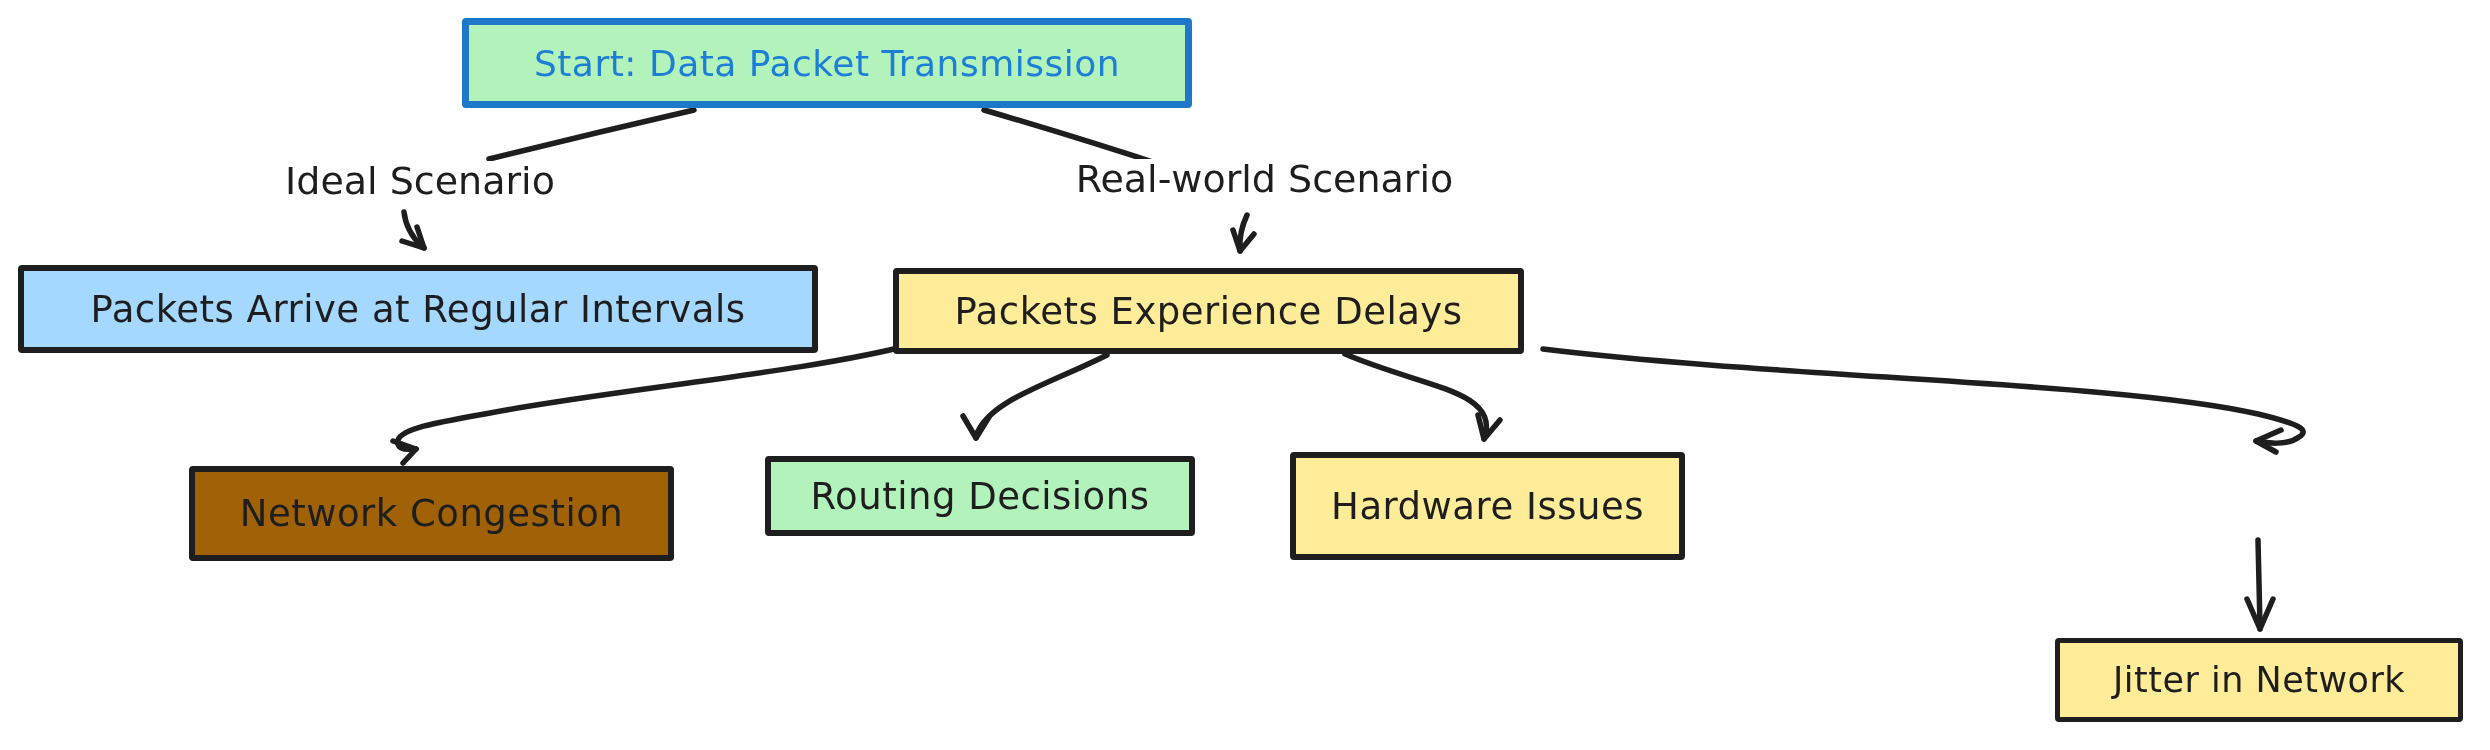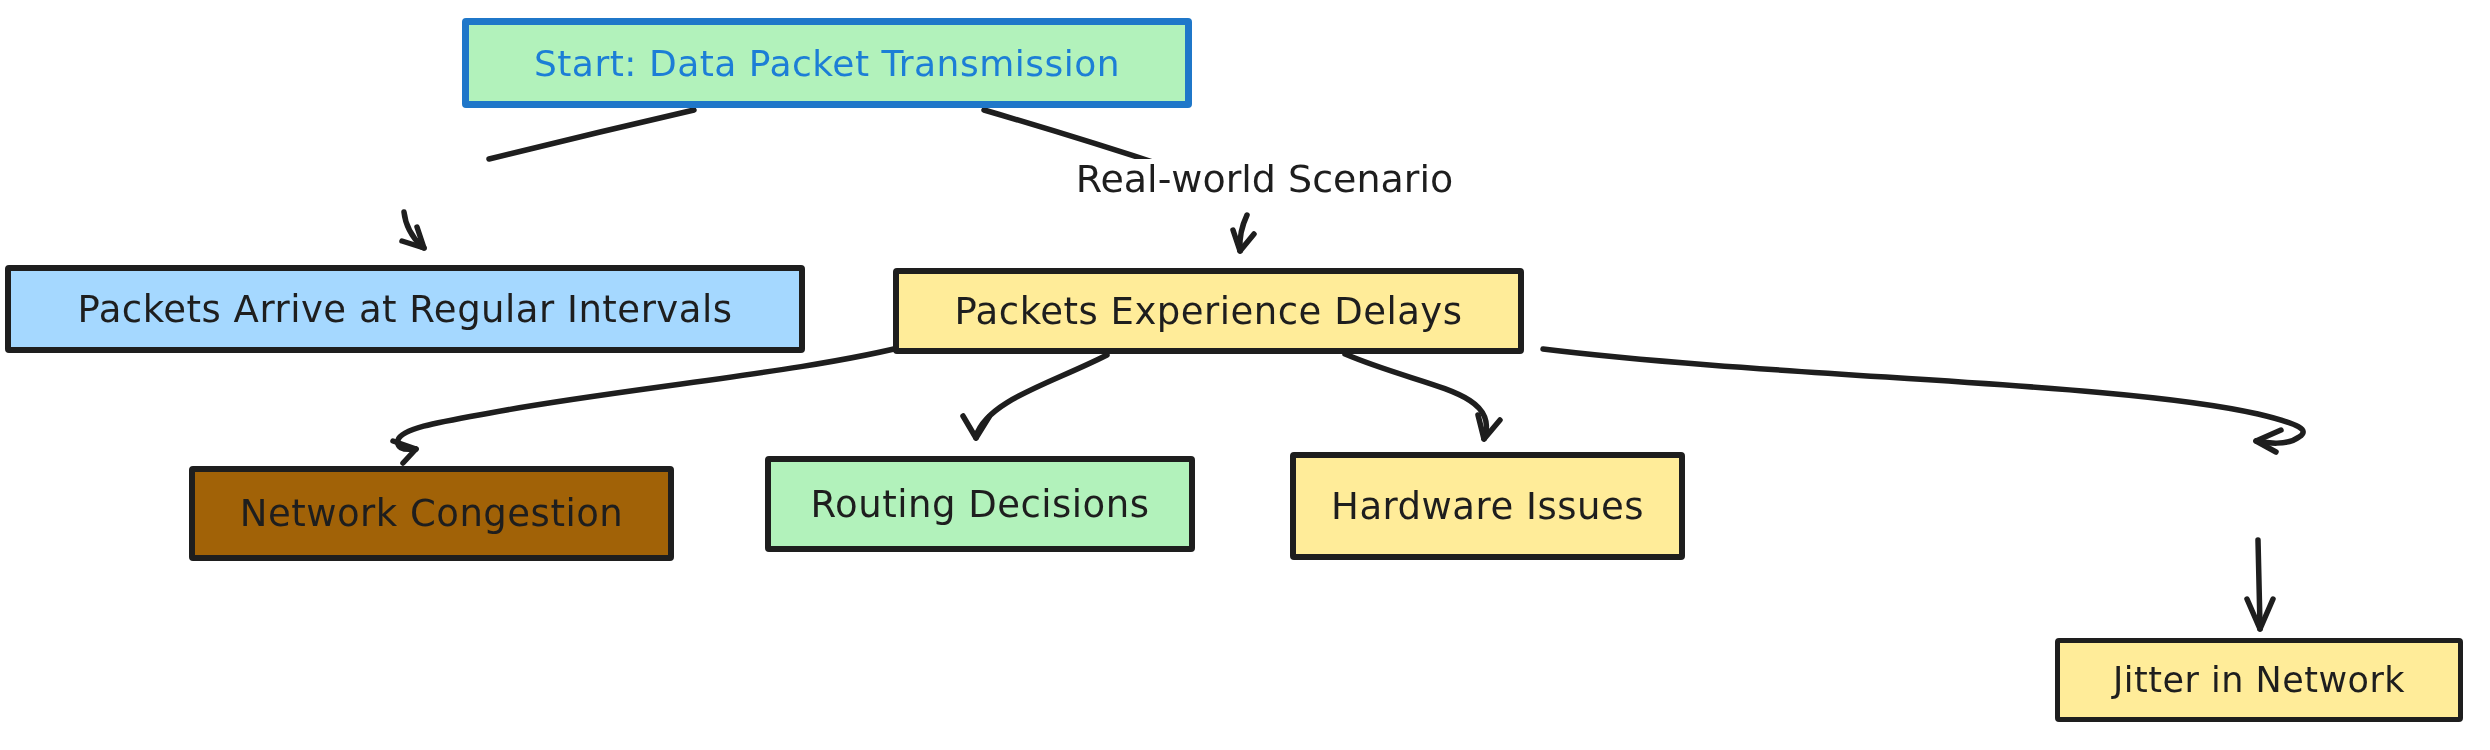--- a/index.html
+++ b/index.html
@@ -34,24 +34,24 @@
     white-space:nowrap;
     text-align:center;
   }
   .node-start{
     left:462px;top:18px;width:730px;height:90px;
     background:#b2f2bb;
     border:7px solid #1f77c9;
     color:#1c7ed6;
     font-size:36px;
   }
-  .node-regular{ left:5px;  top:265px;width:800px;height:88px;background:#a5d8ff; }
+  .node-regular{ left:18px;  top:265px;width:800px;height:88px;background:#a5d8ff; }
   .node-delays{  left:893px; top:268px;width:631px;height:86px;background:#ffec99; }
   .node-congestion{ left:189px; top:466px;width:485px;height:95px;background:#a16207; }
-  .node-routing{    left:765px; top:456px;width:430px;height:96px;background:#b2f2bb; }
+  .node-routing{    left:765px; top:456px;width:430px;height:80px;background:#b2f2bb; }
   .node-hardware{   left:1290px;top:452px;width:395px;height:108px;background:#ffec99; }
   .node-jitter{     left:2055px;top:638px;width:408px;height:84px;background:#ffec99;font-size:35px;border-width:5px;justify-content:center; }
   .edge-label{
     position:absolute;
     font-size:38px;
     color:#1e1e1e;
     text-align:center;
     white-space:nowrap;
     background:#ffffff;
     line-height:1.1;
@@ -108,20 +108,21 @@
       <path d="M2258,540 L2260,626"></path>
       <path d="M2260,629 l-13,-30"></path>
       <path d="M2260,629 l13,-30"></path>
     </g>
   </svg>
 
   <div class="node node-start">
     <span>Start: Data Packet Transmission</span>
   </div>
 
+  <div class="edge-label edge-label-ideal">Ideal Scenario</div>
   <div class="edge-label edge-label-realworld">Real-world Scenario</div>
 
   <div class="node node-regular">
     <span>Packets Arrive at Regular Intervals</span>
   </div>
 
   <div class="node node-delays">
     <span>Packets Experience Delays</span>
   </div>
 

